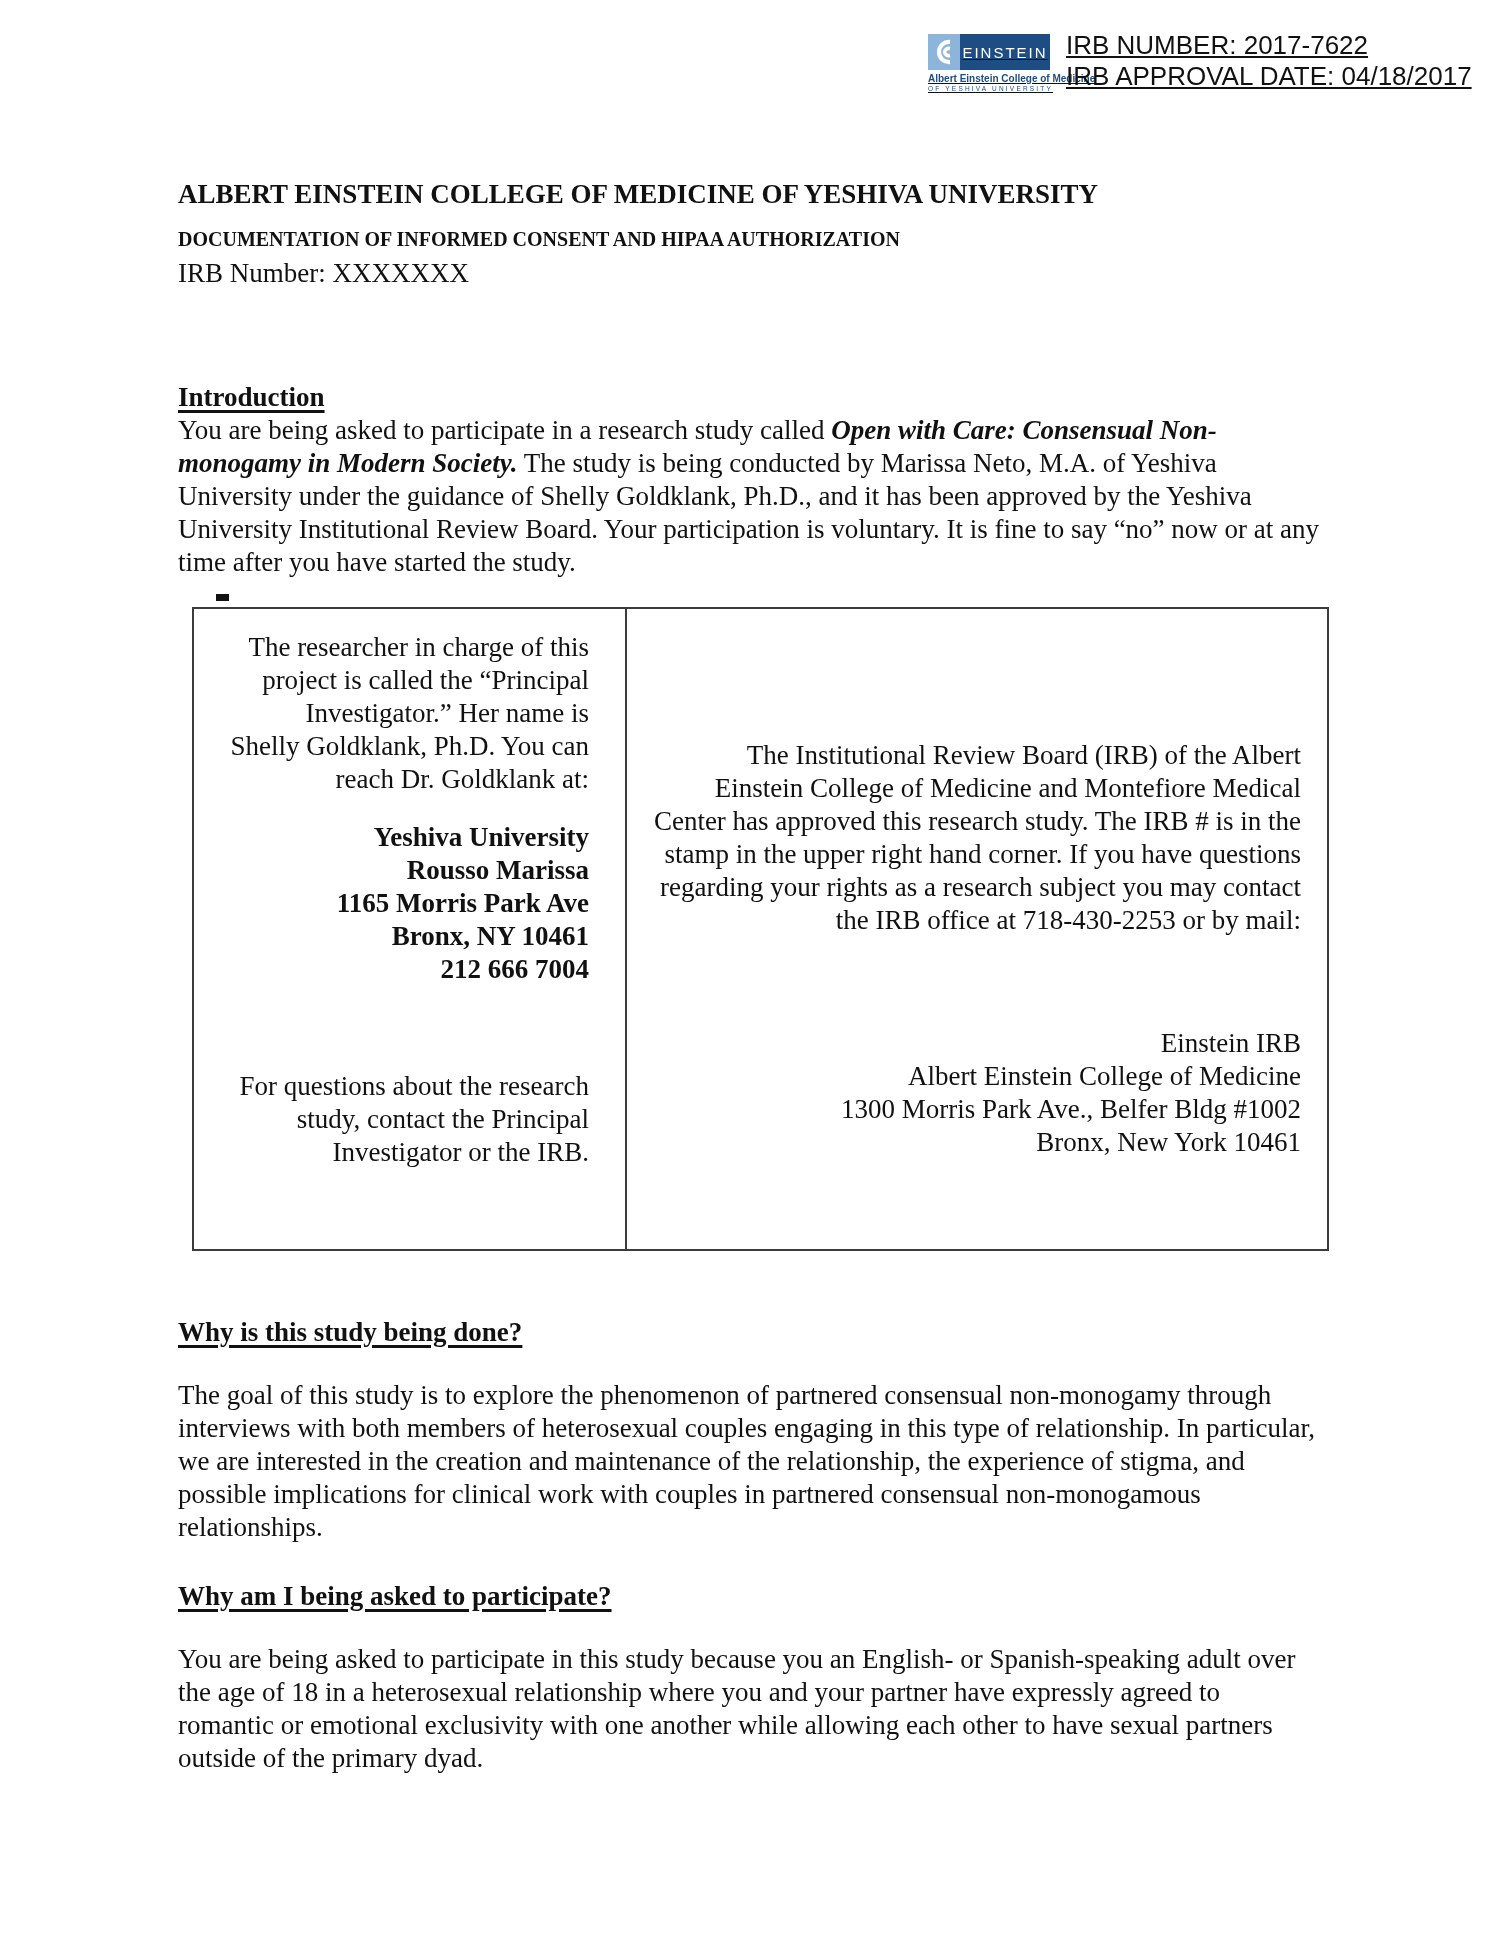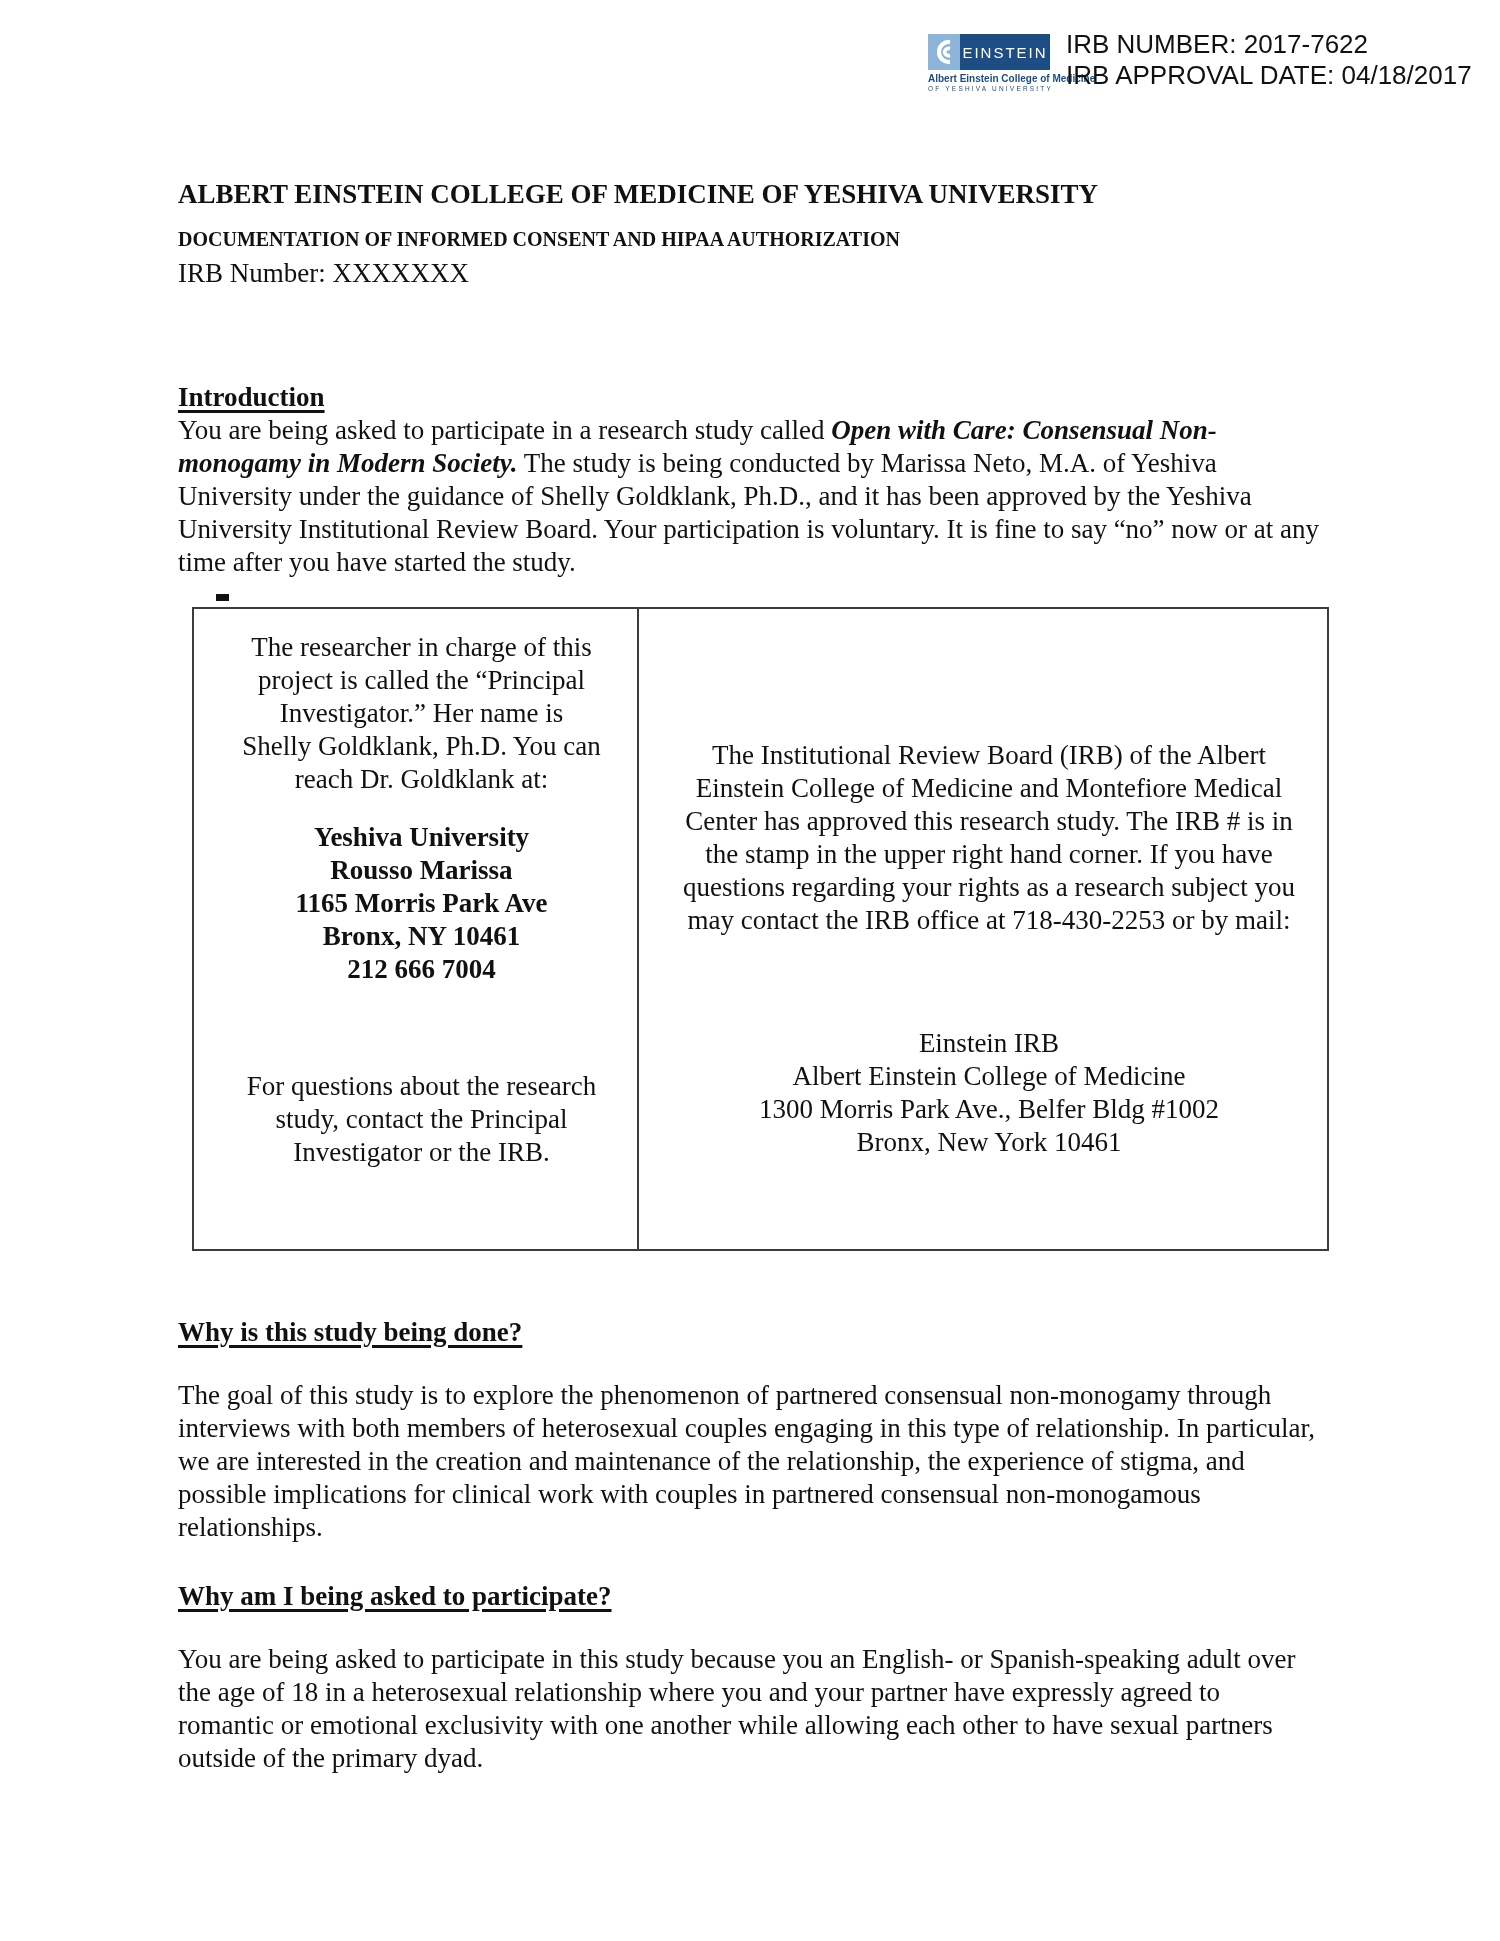--- a/index.html
+++ b/index.html
@@ -9,21 +9,21 @@
     width: 1500px;
     height: 1941px;
     margin: 0 auto;
     background: #ffffff;
     color: var(--text, #111);
     font-family: "Liberation Serif", "DejaVu Serif", serif;
     overflow: hidden;
   }
 
   
-  .stamp { position: absolute; top: 28px; left: 928px; display: flex; gap: 16px; align-items: center; }
+  .stamp { position: absolute; top: 28px; left: 928px; display: flex; gap: 16px; align-items: flex-end; text-decoration: underline; }
   .logo-block { width: 122px; flex: 0 0 auto; padding-top: 6px; }
   .logo-row { display: flex; height: 36px; }
   .logo-mark { width: 32px; height: 36px; background: var(--logo-lightblue, #8db4d9); display: flex; align-items: center; justify-content: center; }
   .logo-word {
     flex: 1; background: var(--logo-navy, #1d4d82); color: #fff;
     font-family: "Liberation Sans", sans-serif; font-size: 15px; letter-spacing: 2px;
     display: flex; align-items: center; justify-content: center;
   }
   .logo-sub1 {
     margin-top: 3px; color: var(--logo-navy, #1d4d82);
@@ -54,21 +54,21 @@
   .emph { font-weight: bold; font-style: italic; }
 
   .stray { width: 13px; height: 7px; background: #111; margin: 15px 0 0 38px; }
 
   
   .info-table {
     display: flex; margin-left: 14px; margin-top: 6px;
     width: 1137px; height: 644px;
     border: 2px solid #3c3c3c;
   }
-  .cell { text-align: center; margin-left: 12px; }
+  .cell { text-align: right; }
   .cell-left { width: 433px; flex: 0 0 auto; border-right: 2px solid #3c3c3c; padding: 22px 36px 0 36px; }
   .cell-right { flex: 1; padding: 130px 26px 12px 26px; }
   .cell p { line-height: 33px; }
   .addr-bold { margin-top: 25px; font-weight: bold; line-height: 33px; }
   .left-footer { margin-top: 84px; }
   .addr-right { margin-top: 90px; line-height: 33px; }
 
   .sec1-heading { margin-top: 64px; }
   .sec-para { margin-top: 30px; }
   .sec2-heading { margin-top: 35px; }

